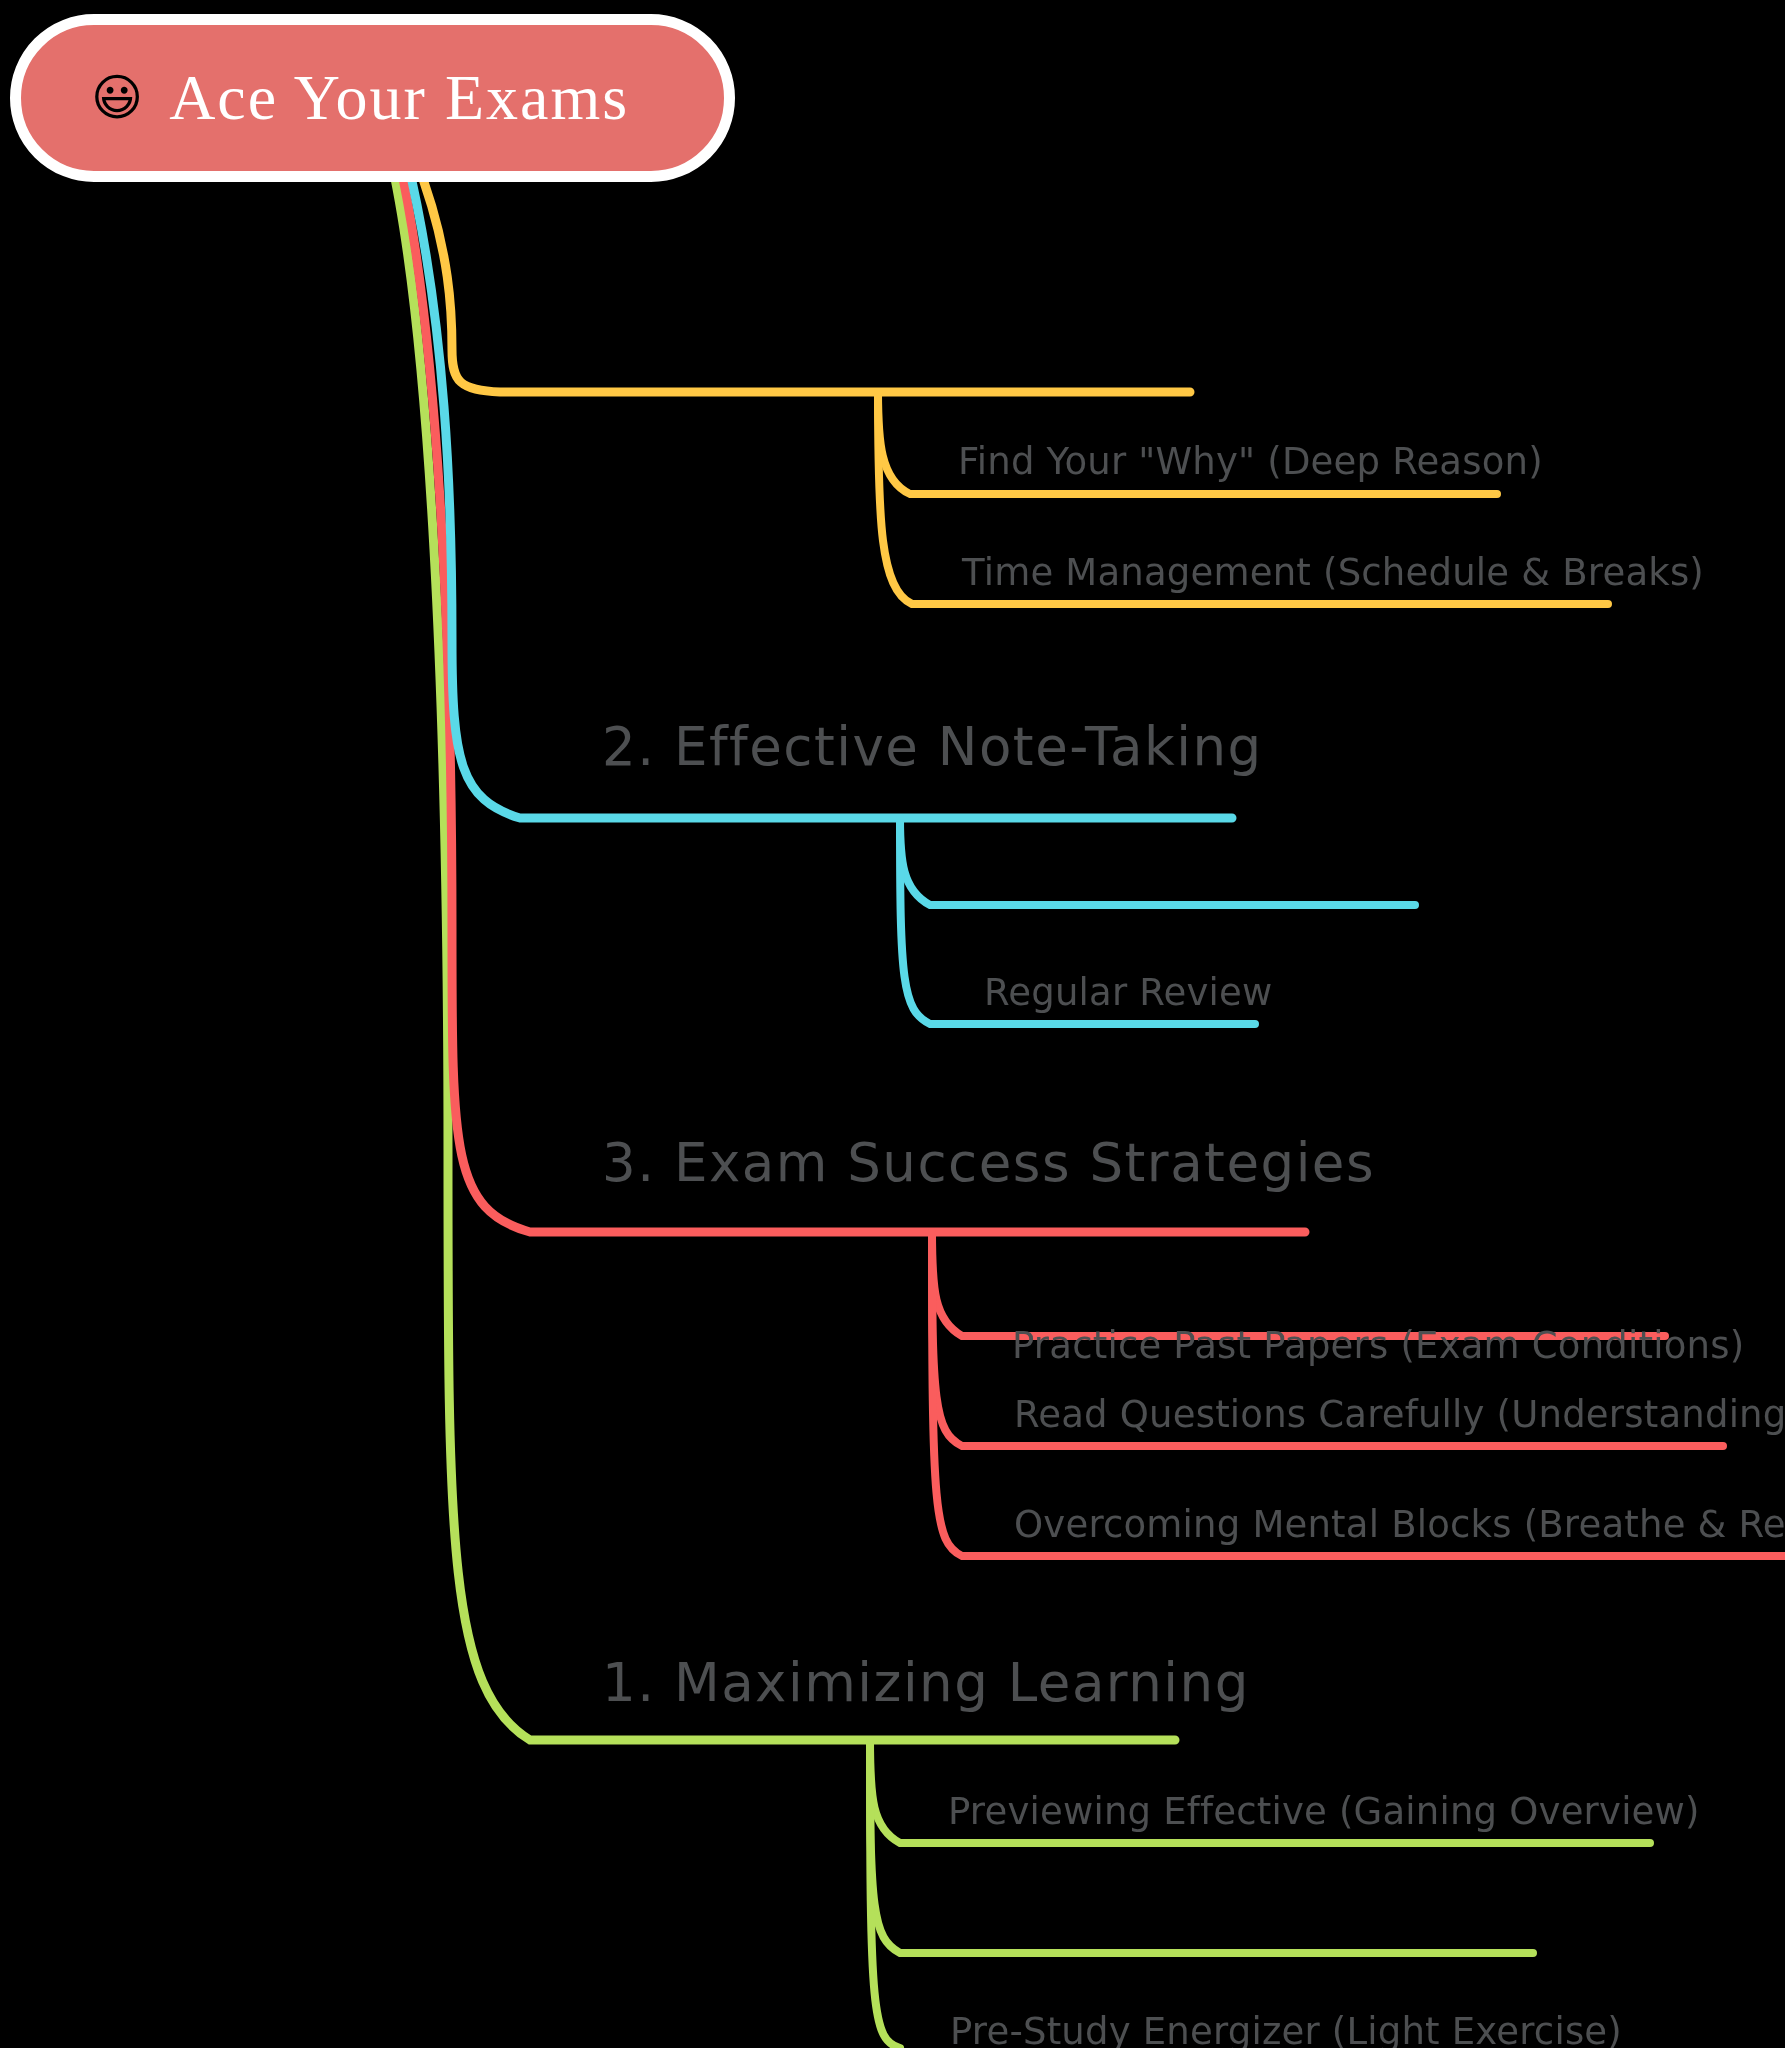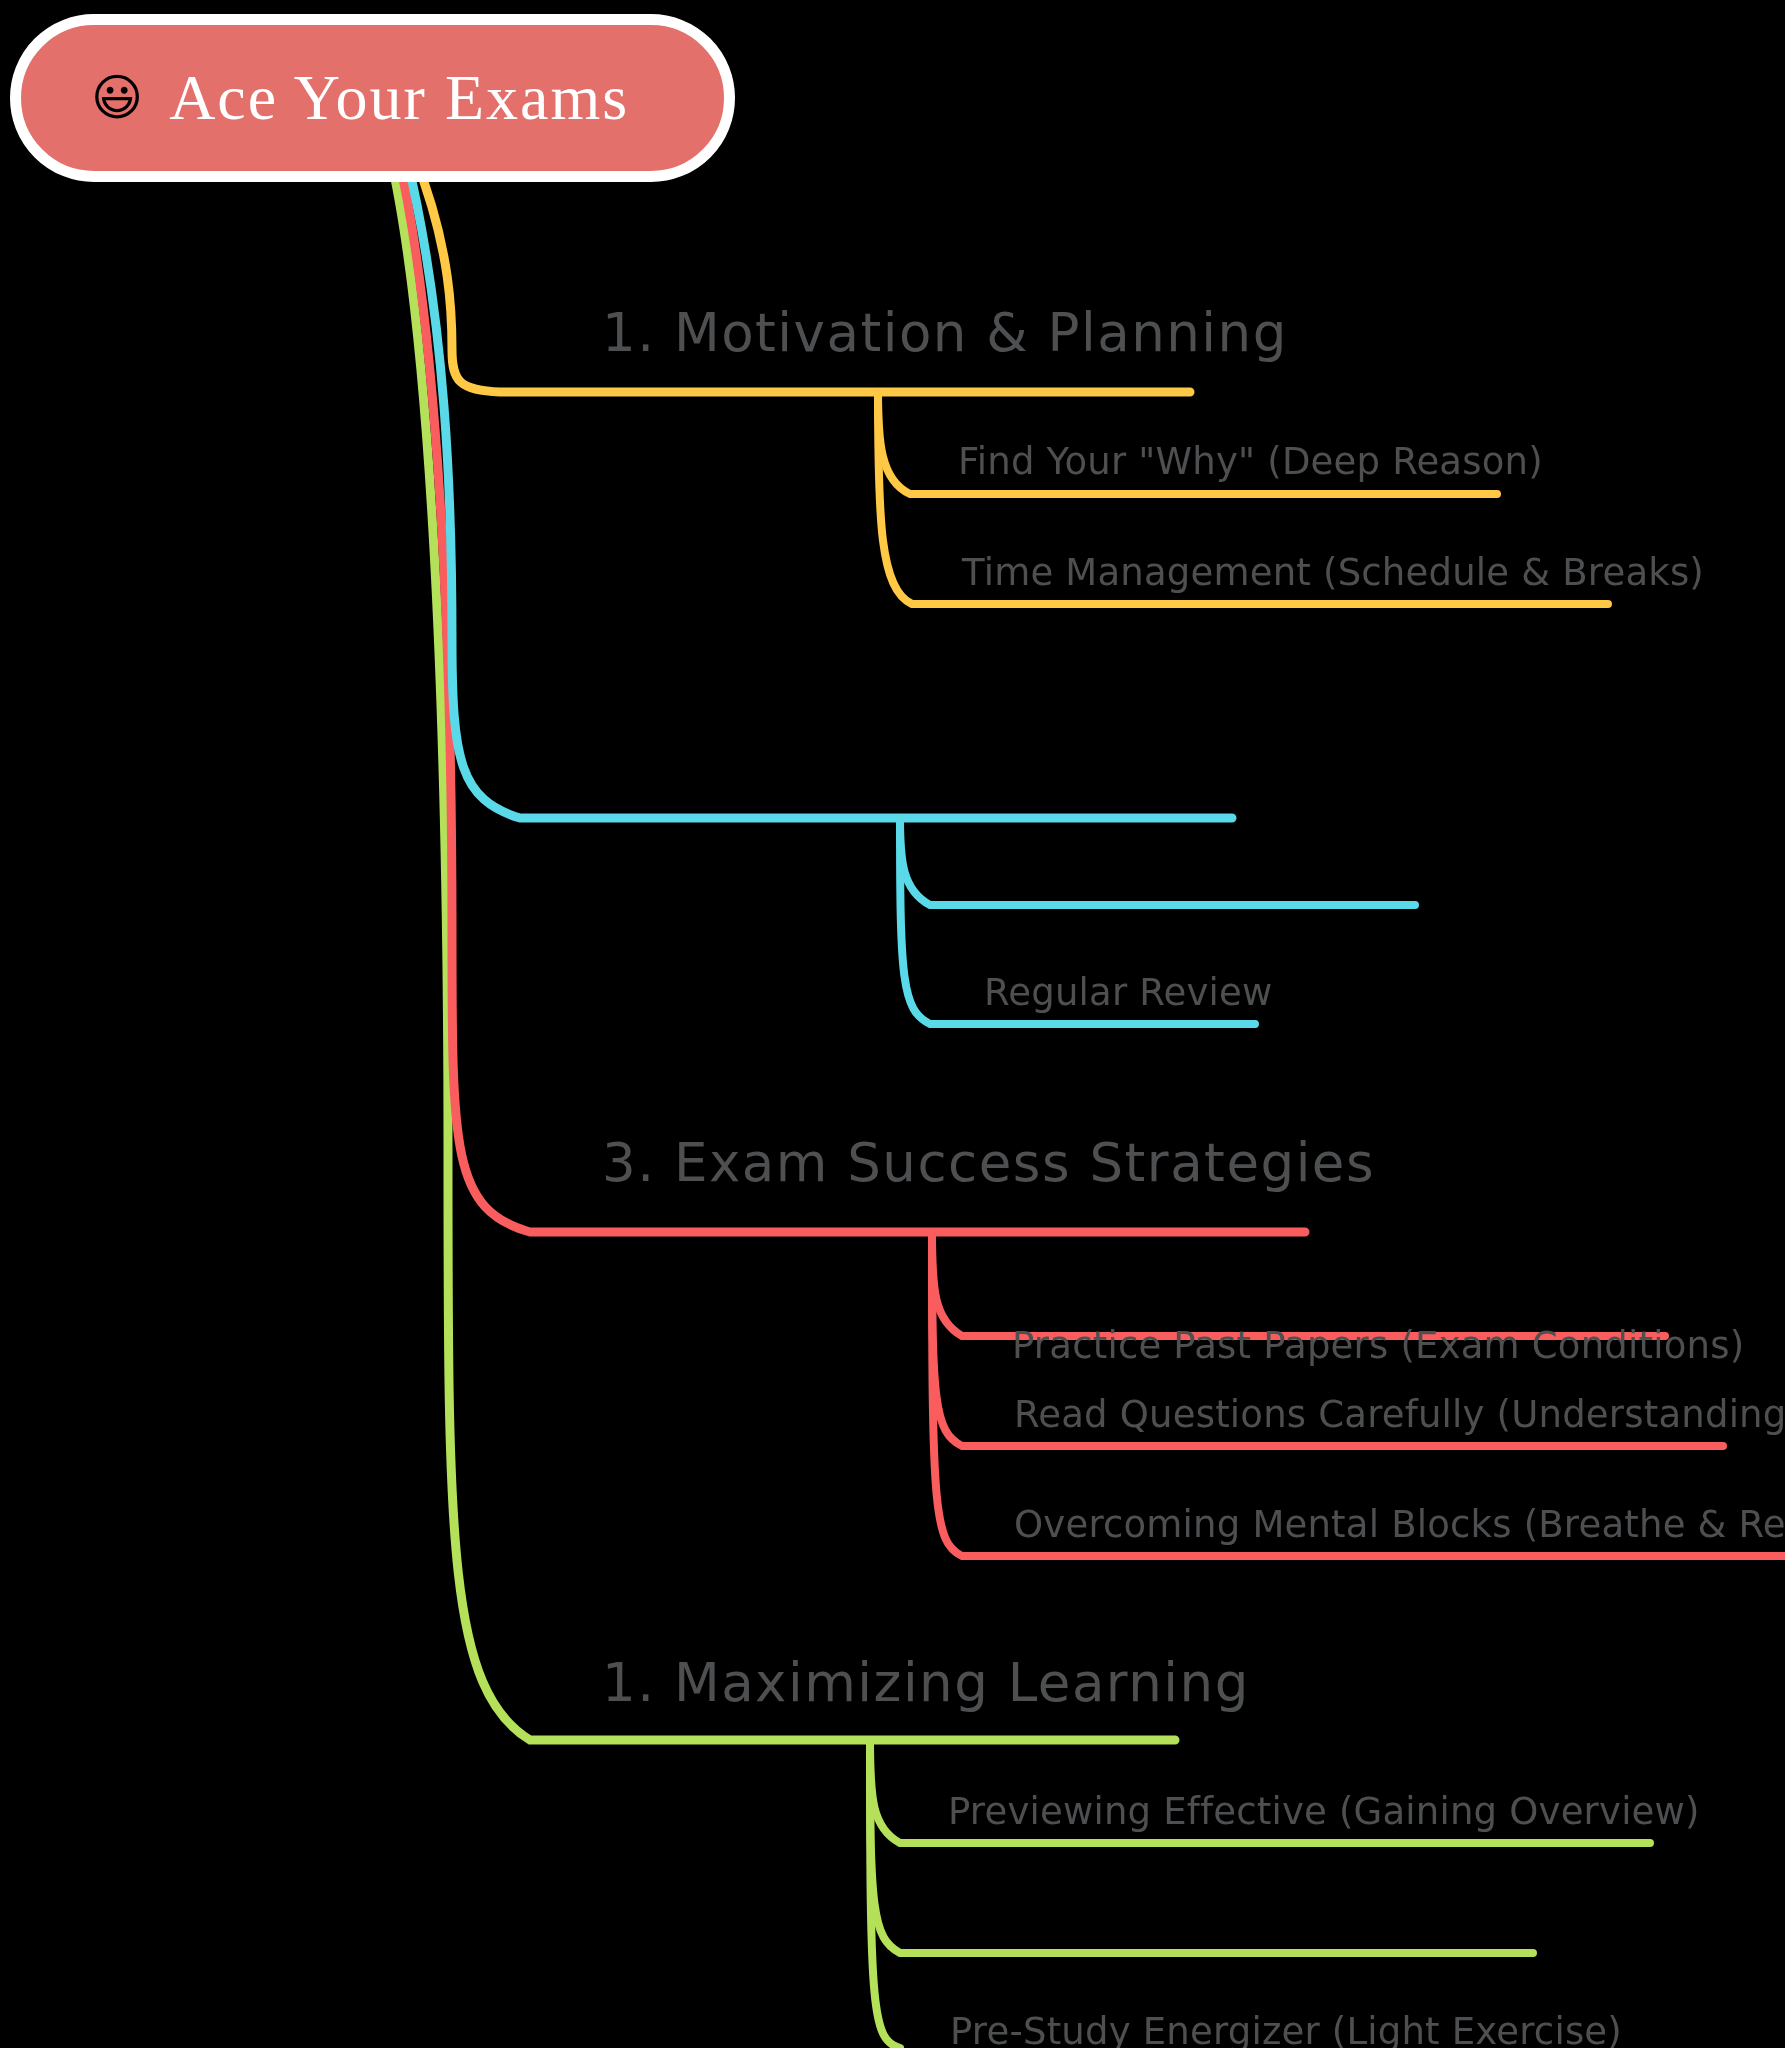--- a/index.html
+++ b/index.html
@@ -93,24 +93,24 @@
     <path d="M 870,1740 C 870,1798 872,1828 900,1843 L 1650,1843" fill="none" stroke="#b5e05a" stroke-width="8" stroke-linecap="round"></path>
     <path d="M 870,1740 C 870,1908 872,1938 900,1953 L 1533,1953" fill="none" stroke="#b5e05a" stroke-width="8" stroke-linecap="round"></path>
     <path d="M 870,1740 C 870,2010 872,2040 900,2048" fill="none" stroke="#b5e05a" stroke-width="8" stroke-linecap="round"></path>
   </svg>
 
   <div id="root-node">
     <span id="root-emoji">😃</span>
     <span id="root-title">Ace Your Exams</span>
   </div>
 
-  <div class="node-label branch-label" style="left:602px; top:302px;">1. Motivation &amp; Planning</div>
   <div class="node-label leaf-label" style="left:958px; top:440px;">Find Your "Why" (Deep Reason)</div>
   <div class="node-label leaf-label" style="left:962px; top:551px;">Time Management (Schedule &amp; Breaks)</div>
 
+  <div class="node-label branch-label" style="left:602px; top:716px;">2. Effective Note-Taking</div>
   <div class="node-label leaf-label" style="left:984px; top:971px;">Regular Review</div>
 
   <div class="node-label branch-label" style="left:602px; top:1132px;">3. Exam Success Strategies</div>
   <div class="node-label leaf-label" style="left:1012px; top:1283px;margin-top:41px;">Practice Past Papers (Exam Conditions)</div>
   <div class="node-label leaf-label" style="left:1014px; top:1393px;">Read Questions Carefully (Understanding)</div>
   <div class="node-label leaf-label" style="left:1014px; top:1503px;">Overcoming Mental Blocks (Breathe &amp; Reframe)</div>
 
   <div class="node-label branch-label" style="left:602px; top:1652px;">1. Maximizing Learning</div>
   <div class="node-label leaf-label" style="left:948px; top:1790px;">Previewing Effective (Gaining Overview)</div>
   <div class="node-label leaf-label" style="left:950px; top:2010px;">Pre-Study Energizer (Light Exercise)</div>

